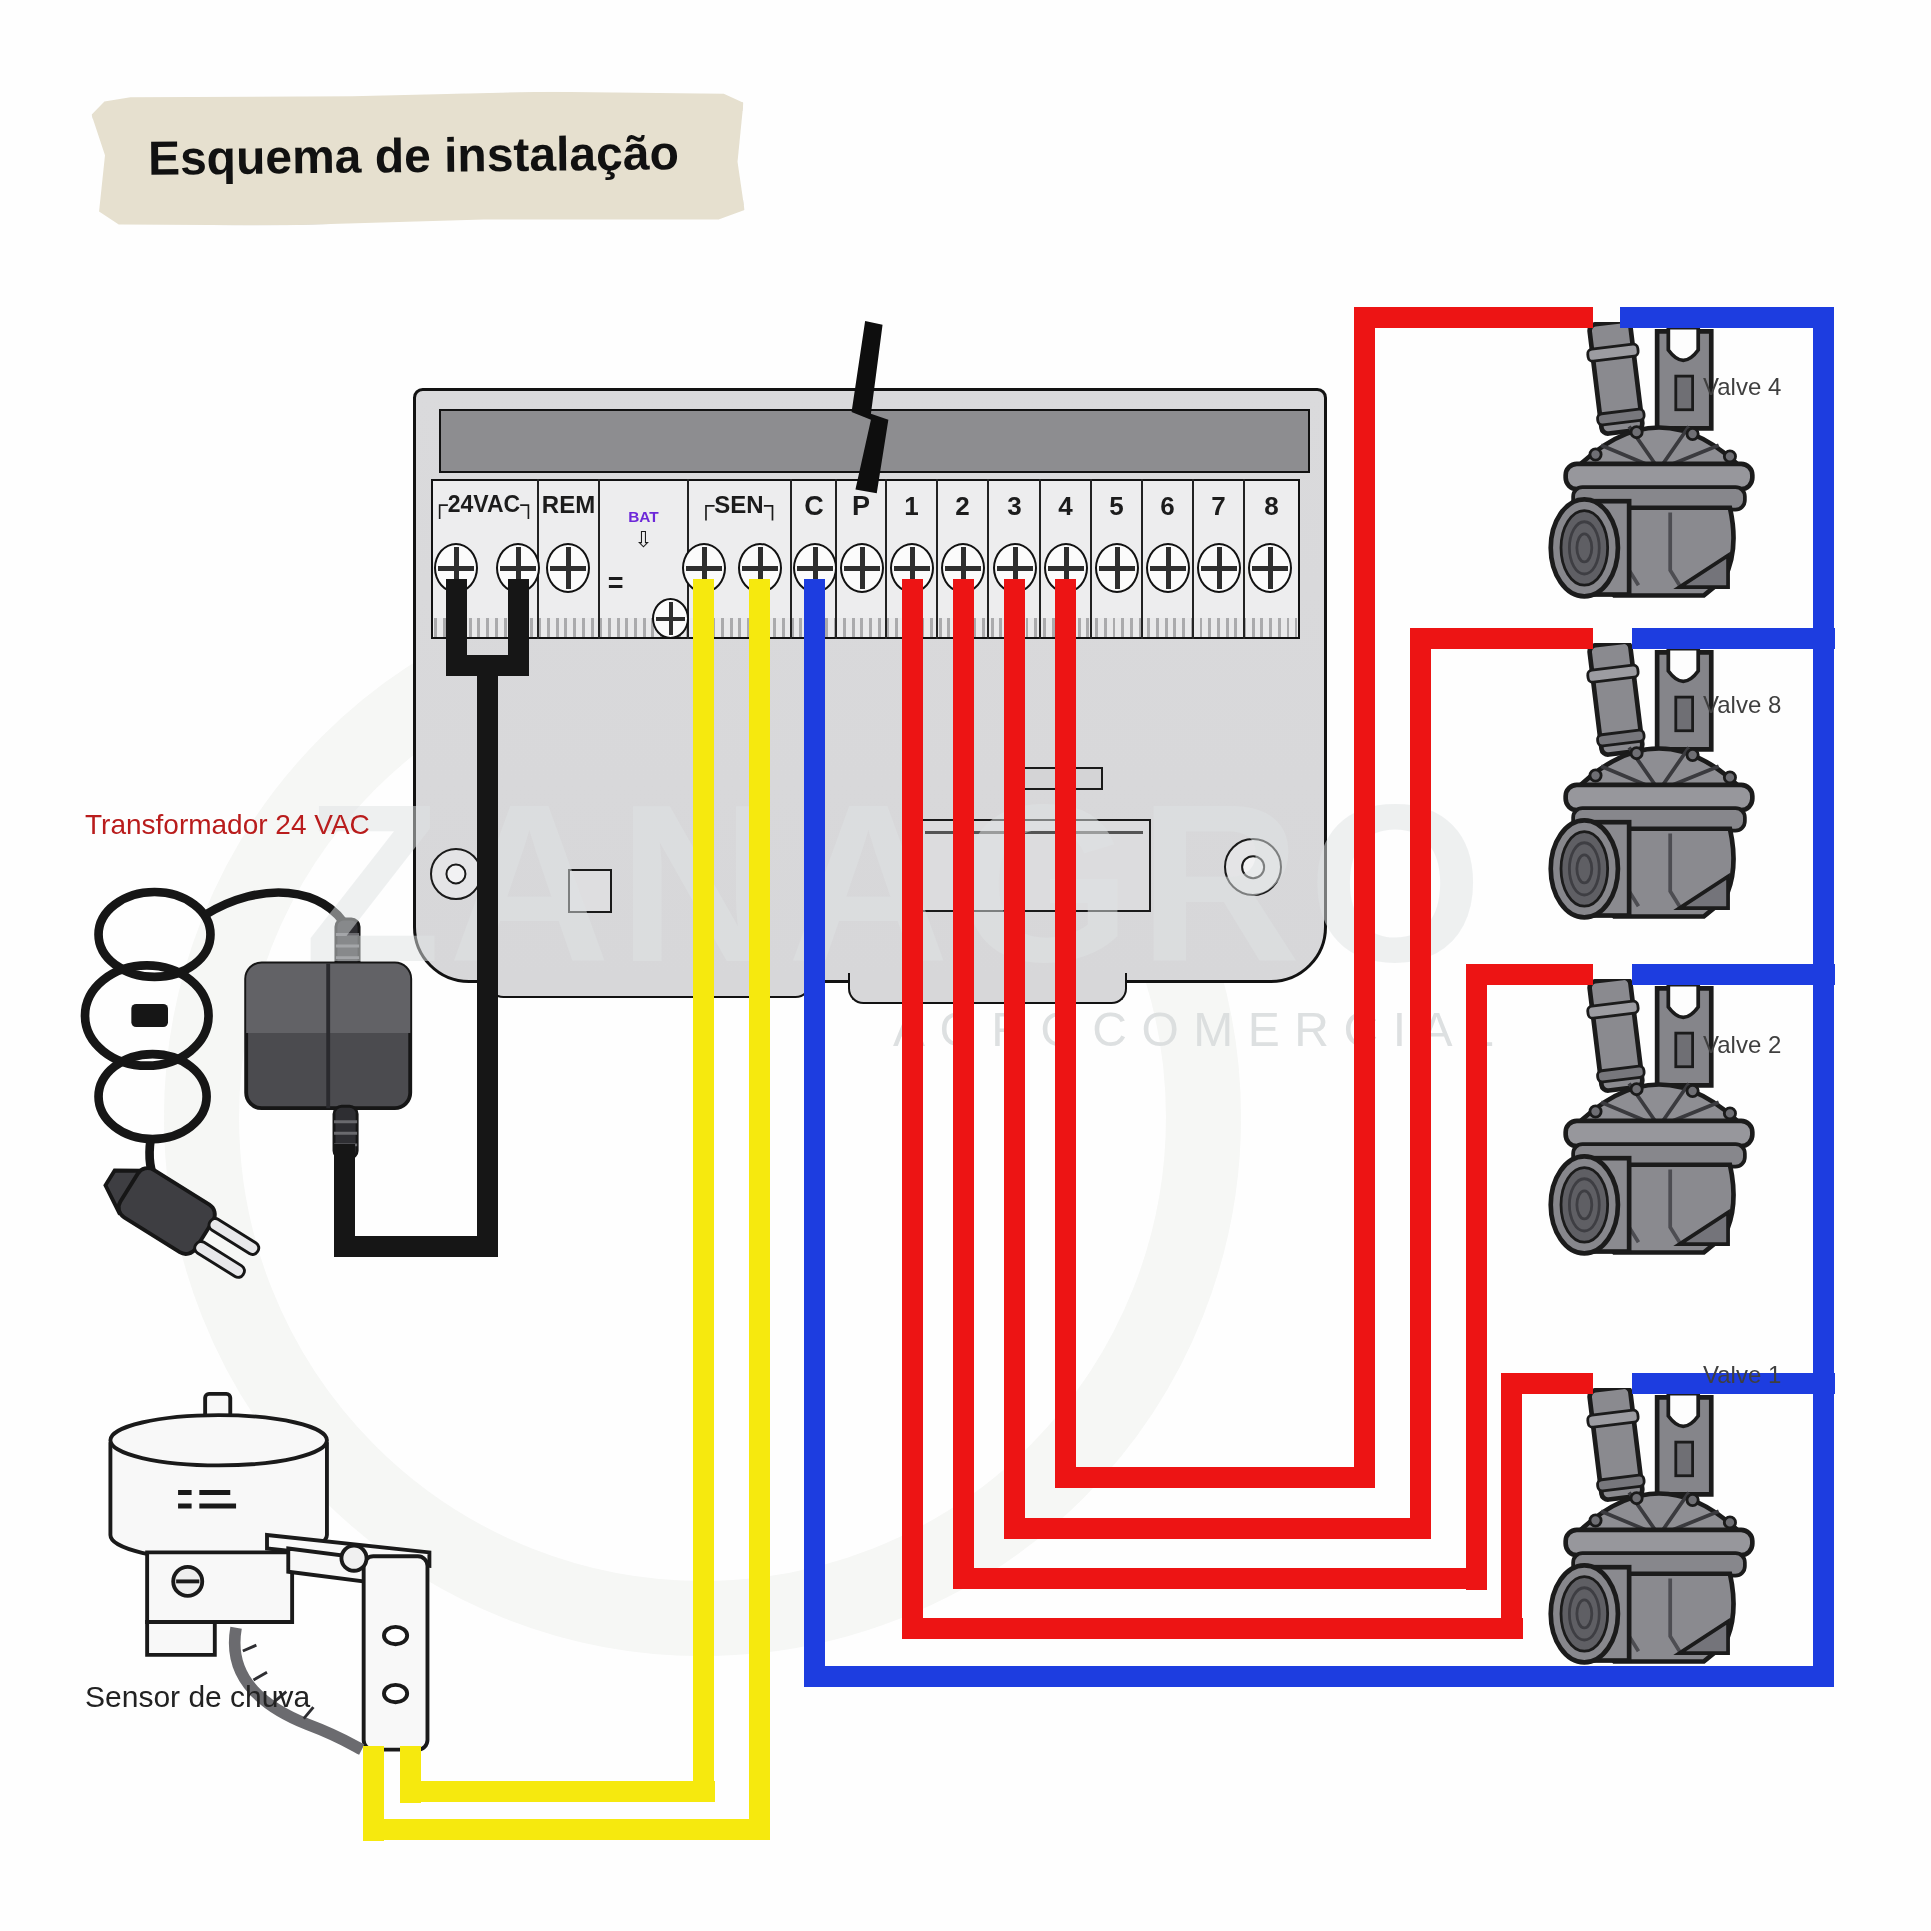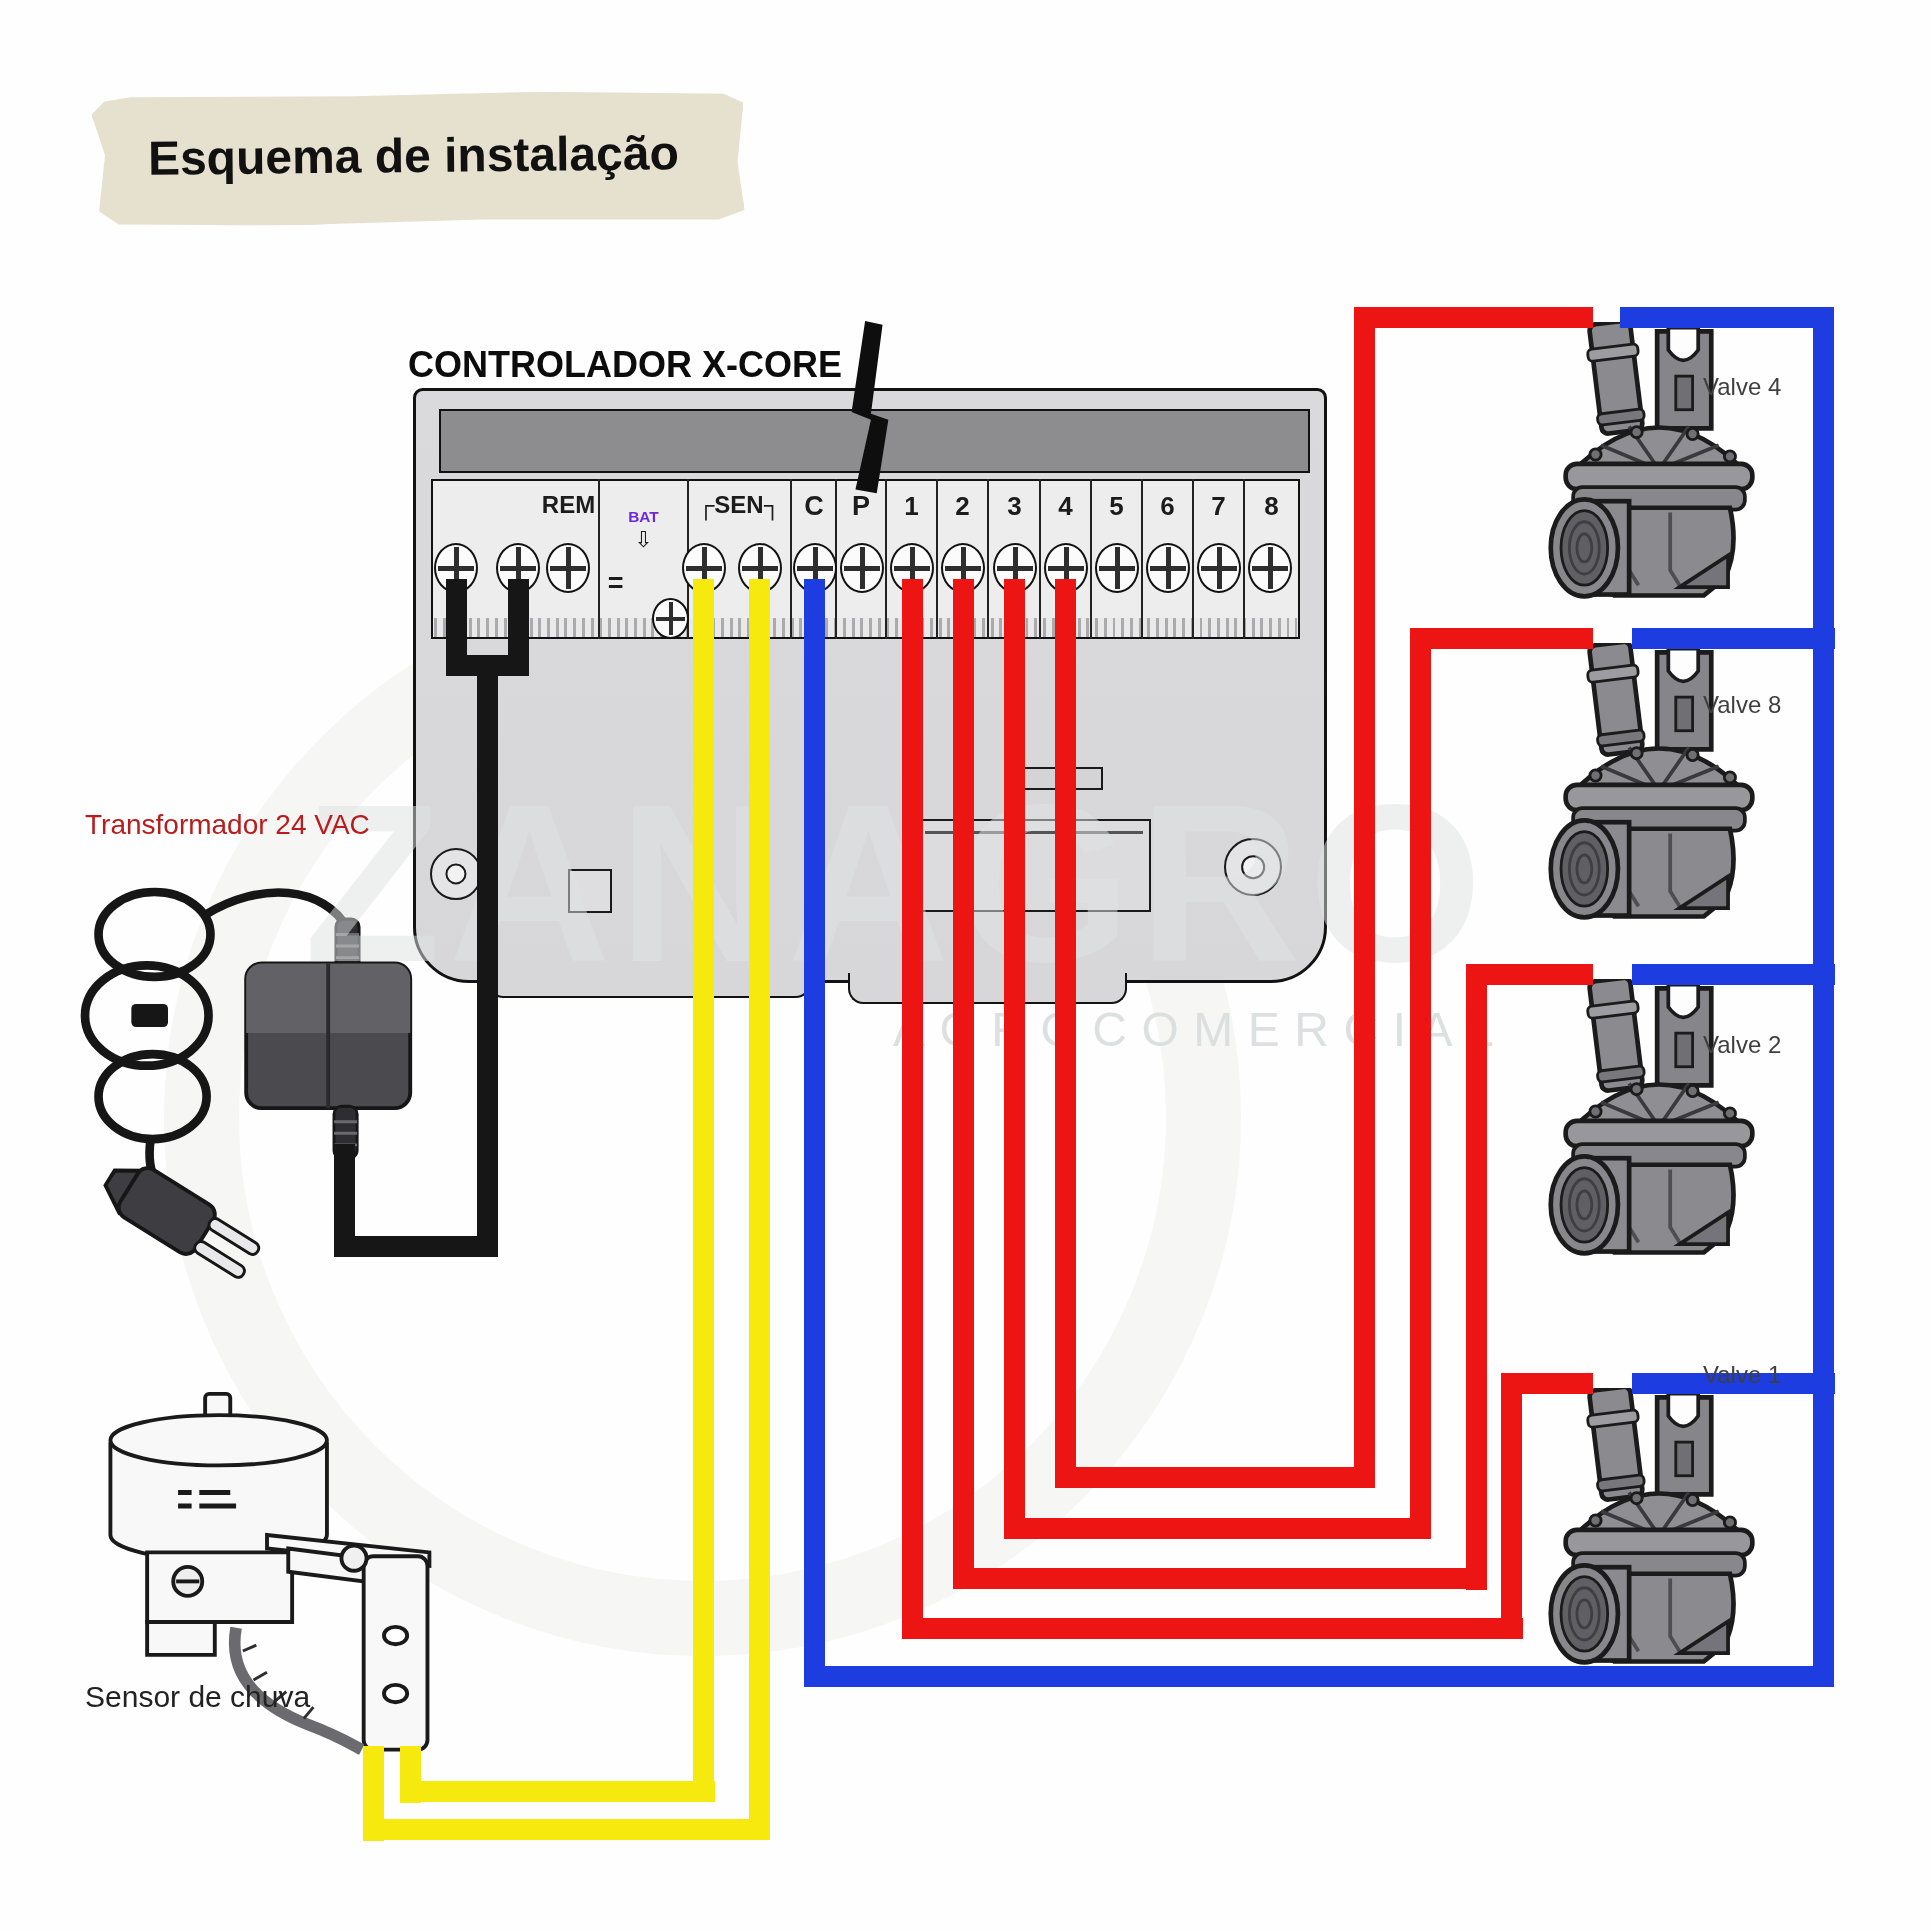--- a/index.html
+++ b/index.html
@@ -72,33 +72,35 @@
 <body>
 
 <div id="canvas">
 
   <div class="wm-circle"></div>
 
   <div class="tape">
     <h1>Esquema de instalação</h1>
   </div>
 
-  <div class="ctl-label">CONTROLADOR X-CORE</div>
 
   <div class="housing"></div>
   <div class="topbar"></div>
   <svg class="crack" viewBox="0 0 64 188">
     <path d="M28,2 L14,96 L34,104 L18,176 L40,180 L52,104 L34,98 L46,6 Z" fill="#0e0e0e"></path>
   </svg>
   <div class="lip" style="left:488px;top:973px;width:319px;height:23px;"></div>
   <div class="lip" style="left:848px;top:973px;width:275px;height:29px;"></div>
 
   <div class="strip"></div>
   <div class="clamp"></div>
 
+  <div class="block" style="left:431px;width:108px;">
+    <span class="tlabel" style="font-size:23px;">┌24VAC┐</span>
+  </div>
   <div class="block" style="left:539px;width:61px;">
     <span class="tlabel">REM</span>
   </div>
   <div class="block" style="left:600px;width:89px;">
     <span class="batword">BAT</span>
     <span class="batarrow">⇩</span>
     <span class="bateq">=</span>
   </div>
   <div class="block" style="left:688px;width:104px;">
     <span class="tlabel">┌SEN┐</span>

